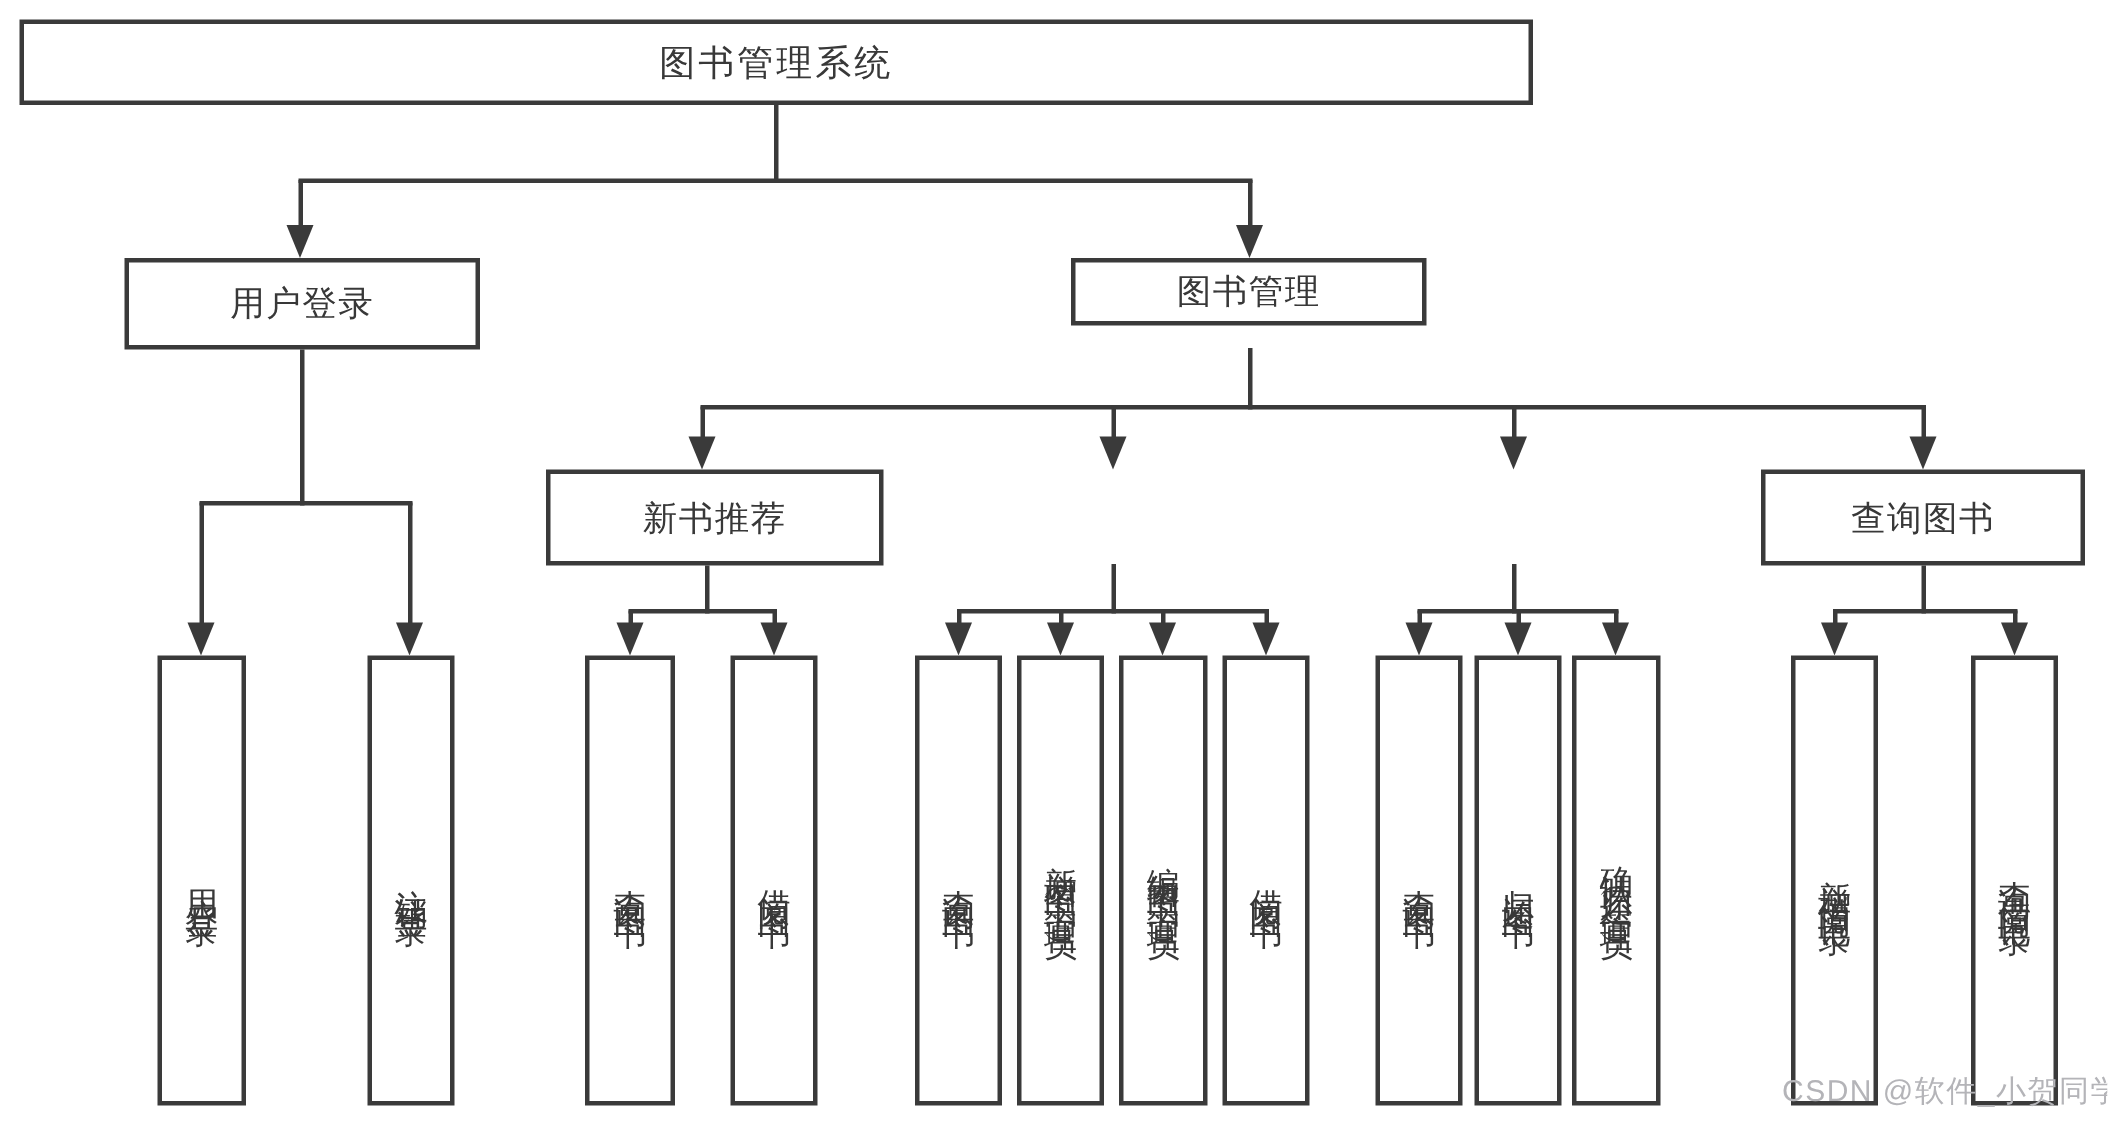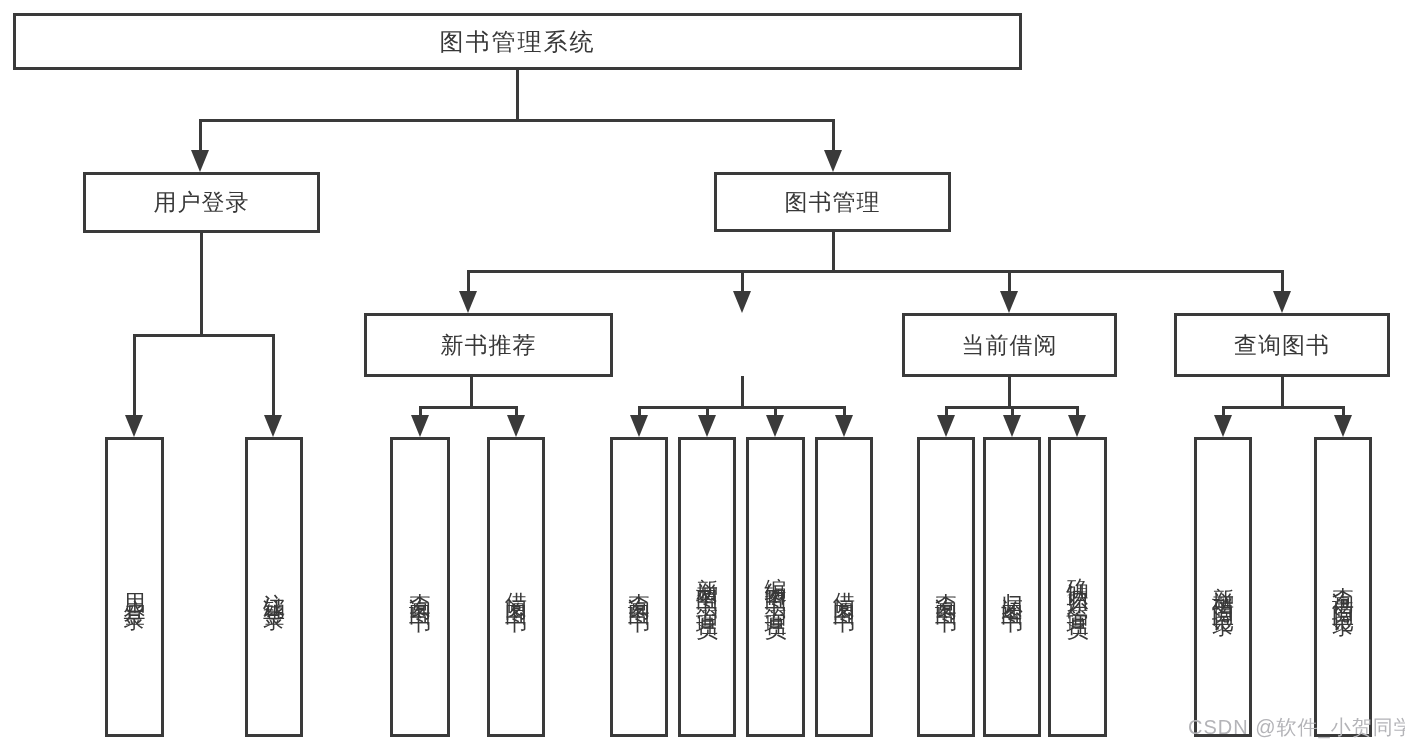--- a/index.html
+++ b/index.html
@@ -36,29 +36,26 @@
 
 <div id="canvas">
 
   <div class="box hbox rootbox" style="left:13px;top:13px;width:1009px;height:57px">
     <span>图书管理系统</span>
   </div>
 
   <div class="box hbox" style="left:83px;top:172px;width:237px;height:61px">
     <span>用户登录</span>
   </div>
-  <div class="box hbox" style="left:714px;top:172px;width:237px;height:60px">
+  <div class="box hbox" style="left:714px;top:172px;width:237px;height:45px">
     <span>图书管理</span>
   </div>
 
-  <div class="box hbox" style="left:364px;top:313px;width:249px;height:64px">
+  <div class="box hbox" style="left:364px;top:313px;width:225px;height:64px">
     <span>新书推荐</span>
-  </div>
-  <div class="box hbox" style="left:902px;top:313px;width:215px;height:64px">
-    <span>当前借阅</span>
   </div>
   <div class="box hbox" style="left:1174px;top:313px;width:216px;height:64px">
     <span>查询图书</span>
   </div>
 
   <div class="box vbox" style="left:105px;top:437px;width:59px;height:300px">
     <span>用户登录</span>
   </div>
   <div class="box vbox" style="left:245px;top:437px;width:58px;height:300px">
     <span>注销登录</span>

